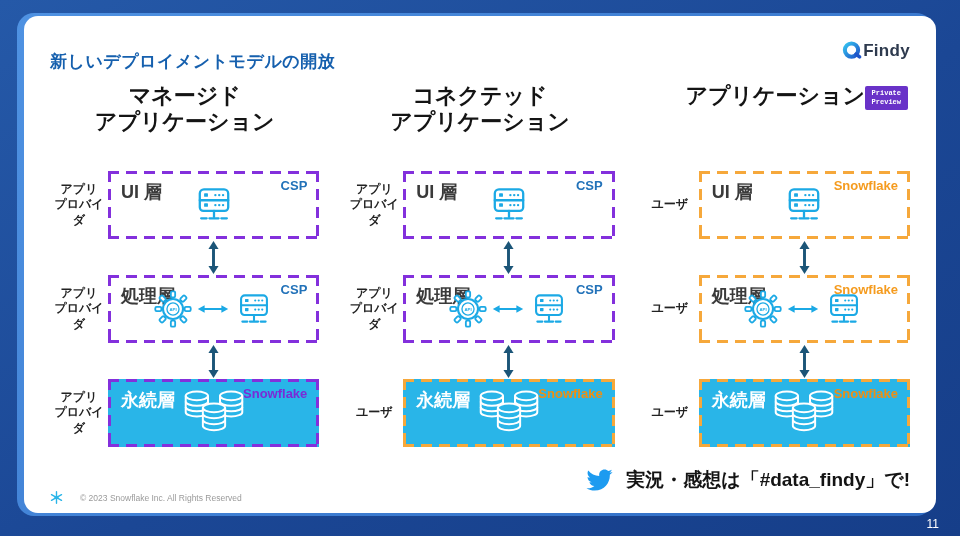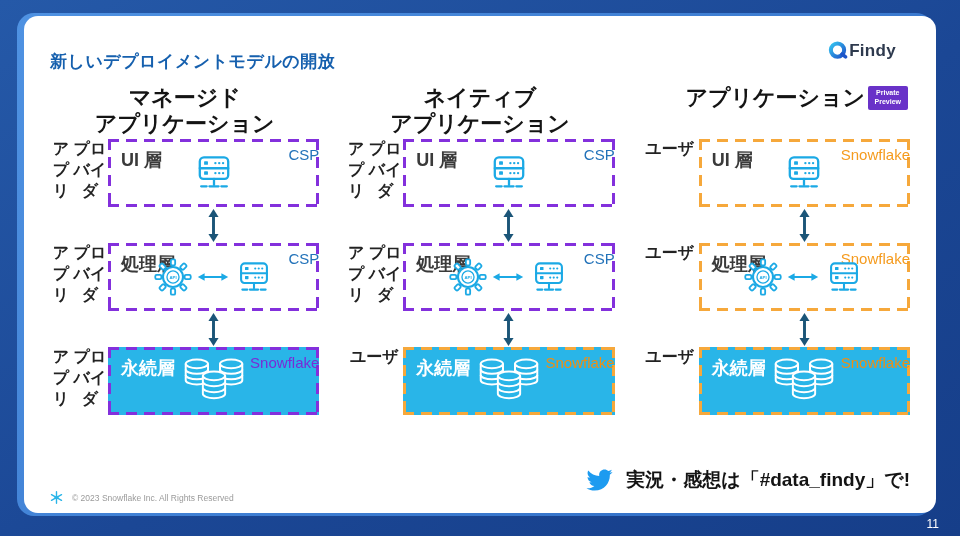--- a/index.html
+++ b/index.html
@@ -7,71 +7,71 @@
     width:960px;height:536px;overflow:hidden;position:relative;
     background:linear-gradient(150deg,#2559A8 0%,#1B4795 55%,#163E89 100%);
     font-family:"Liberation Sans","DejaVu Sans",sans-serif;
     -webkit-font-smoothing:antialiased;
   }
   .accent{position:absolute;left:17px;top:13px;width:916px;height:503px;border-radius:17px;
     background:linear-gradient(135deg,#4F92E2 0%,#2F6CC4 100%);}
   .card{position:absolute;left:24px;top:16px;width:912px;height:497px;background:#fff;
     border-radius:14px;box-sizing:border-box;padding:26px 26px 0;}
   .title{margin:8px 0 12px;font-size:17px;font-weight:bold;color:#1660AE;letter-spacing:.5px;}
-  .brand{position:absolute;top:24px;right:40px;display:flex;align-items:center;gap:1px;
+  .brand{position:absolute;top:24px;right:26px;display:flex;align-items:center;gap:1px;
     font-size:17px;font-weight:800;color:#2E3A4E;letter-spacing:.3px;}
   .brand svg{width:21px;height:21px;}
 
   .columns{display:flex;gap:26px;}
   .column{flex:1;display:flex;flex-direction:column;min-width:0;}
   .col-header{position:relative;text-align:center;font-size:22px;line-height:1.2;font-weight:bold;
-    color:#141414;height:54px;}
+    color:#141414;height:54px;margin-bottom:32px;font-family:Liberation Mono, monospace;}
   .badge{position:absolute;top:1px;right:2px;background:#6932C8;color:#fff;font-size:7px;
     font-weight:bold;line-height:1.25;padding:3px 7px;border-radius:2px;text-align:center;}
   .badge span{display:block;}
 
   .layer-row{display:flex;height:68px;}
-  .owner{width:58px;flex:none;display:flex;flex-direction:row;
-    justify-content:center;font-size:16px;font-weight:bold;color:#222;line-height:1.3;text-align:center;}
+  .owner{width:58px;flex:none;display:flex;flex-direction:column;
+    justify-content:center;font-size:12px;font-weight:bold;color:#222;line-height:1.3;text-align:center;}
   .box{flex:1;position:relative;background-color:#fff;
     --bw:3px;--d:11px;--g:7px;
     background-image:
       repeating-linear-gradient(90deg,var(--bc) 0 var(--d),transparent var(--d) calc(var(--d) + var(--g))),
       repeating-linear-gradient(90deg,var(--bc) 0 var(--d),transparent var(--d) calc(var(--d) + var(--g))),
       repeating-linear-gradient(180deg,var(--bc) 0 var(--d),transparent var(--d) calc(var(--d) + var(--g))),
       repeating-linear-gradient(180deg,var(--bc) 0 var(--d),transparent var(--d) calc(var(--d) + var(--g)));
     background-position:0 0,0 100%,0 0,100% 0;
     background-size:100% var(--bw),100% var(--bw),var(--bw) 100%,var(--bw) 100%;
     background-repeat:no-repeat;}
   .box.purple{--bc:#8330DC;}
   .box.orange{--bc:#F6A83B;}
   .box.filled{background-color:#29B5E8;}
   .lname{position:absolute;top:9px;left:13px;font-size:18px;font-weight:bold;color:#3A3A3A;}
   .filled .lname{color:#fff;}
-  .corner{position:absolute;top:7px;right:0;font-size:15px;font-weight:normal;}
+  .corner{position:absolute;top:7px;right:12px;font-size:13px;font-weight:bold;}
   .corner.csp{color:#2272B9;}
   .corner.sf-o{color:#F59B1E;}
   .corner.sf-od{color:#EE8F13;}
   .corner.sf-p{color:#7A2BD6;}
   .ic{position:absolute;inset:0;display:flex;align-items:center;justify-content:center;gap:5px;}
   .i-server{width:44px;height:38px;color:#1BA9E5;}
   .i-server.sm{width:40px;height:35px;}
   .i-gear{width:38px;height:38px;color:#1BA9E5;}
   .i-harr{width:32px;height:12px;color:#1BA9E5;}
   .i-db{width:62px;height:48px;color:#fff;}
 
   .arrow-row{display:flex;height:36px;}
   .arrow-row .sp{width:58px;flex:none;}
   .arrow-row .ar{flex:1;display:flex;align-items:center;justify-content:center;}
   .varr{width:15px;height:33px;color:#1B5578;}
 
   .social{position:absolute;right:26px;bottom:20px;display:flex;align-items:flex-end;gap:11px;
     font-size:19px;font-weight:bold;color:#141414;}
   .social svg{width:31px;height:26px;fill:#1D9BF0;}
-  .footer{position:absolute;left:26px;bottom:9px;display:flex;align-items:center;gap:9px;
+  .footer{position:absolute;left:26px;bottom:9px;display:flex;align-items:center;gap:17px;
     font-size:8.5px;color:#9A9A9A;}
   .footer svg{width:13px;height:13px;color:#29B5E8;}
   .pagenum{position:absolute;right:21px;bottom:5px;color:#fff;font-size:12px;}
   .sil{fill:#29B5E8;stroke:currentColor;stroke-width:2.3;}
   .arc{fill:none;stroke:currentColor;stroke-width:2.3;}
 </style>
 </head>
 <body>
 
 <div class="accent"></div>
@@ -165,21 +165,21 @@
               <svg class="i-db" viewBox="0 0 72 56">
                 <use href="#sym-db"></use>
               </svg>
             </span>
         </div>
       </div>
     </div>
 
     <div class="column">
       <div class="col-header">
-        <div>ネイティブ</div>
+        <div>コネクテッド</div>
         <div>アプリケーション</div>
       </div>
       <div class="layer-row">
         <div class="owner">
           <span>アプリ</span>
           <span>プロバイダ</span>
         </div>
         <div class="box purple">
           <span class="lname">UI 層</span>
           <span class="corner csp">CSP</span>

